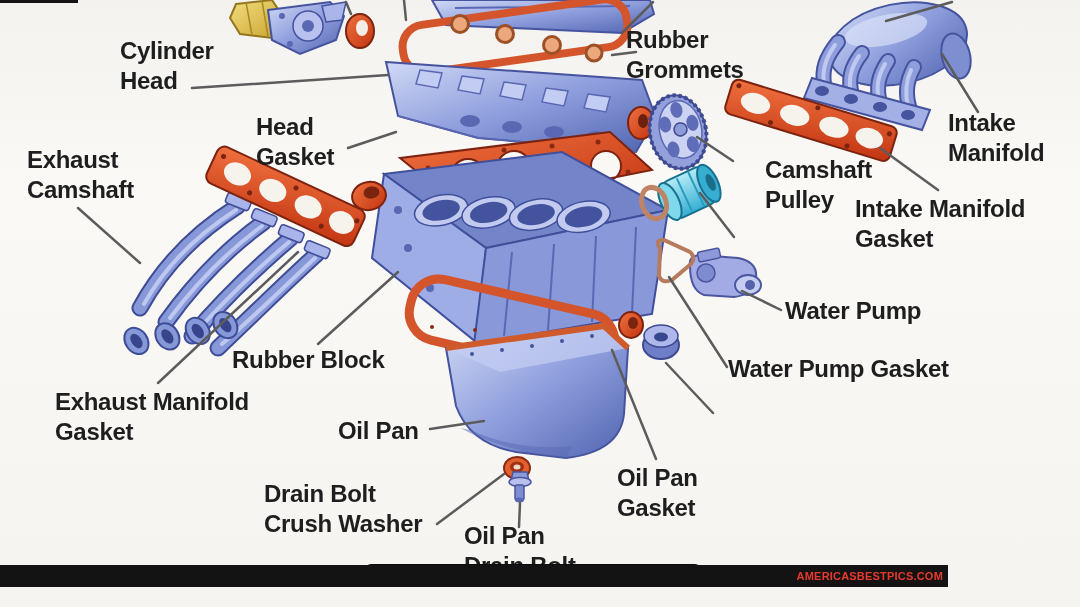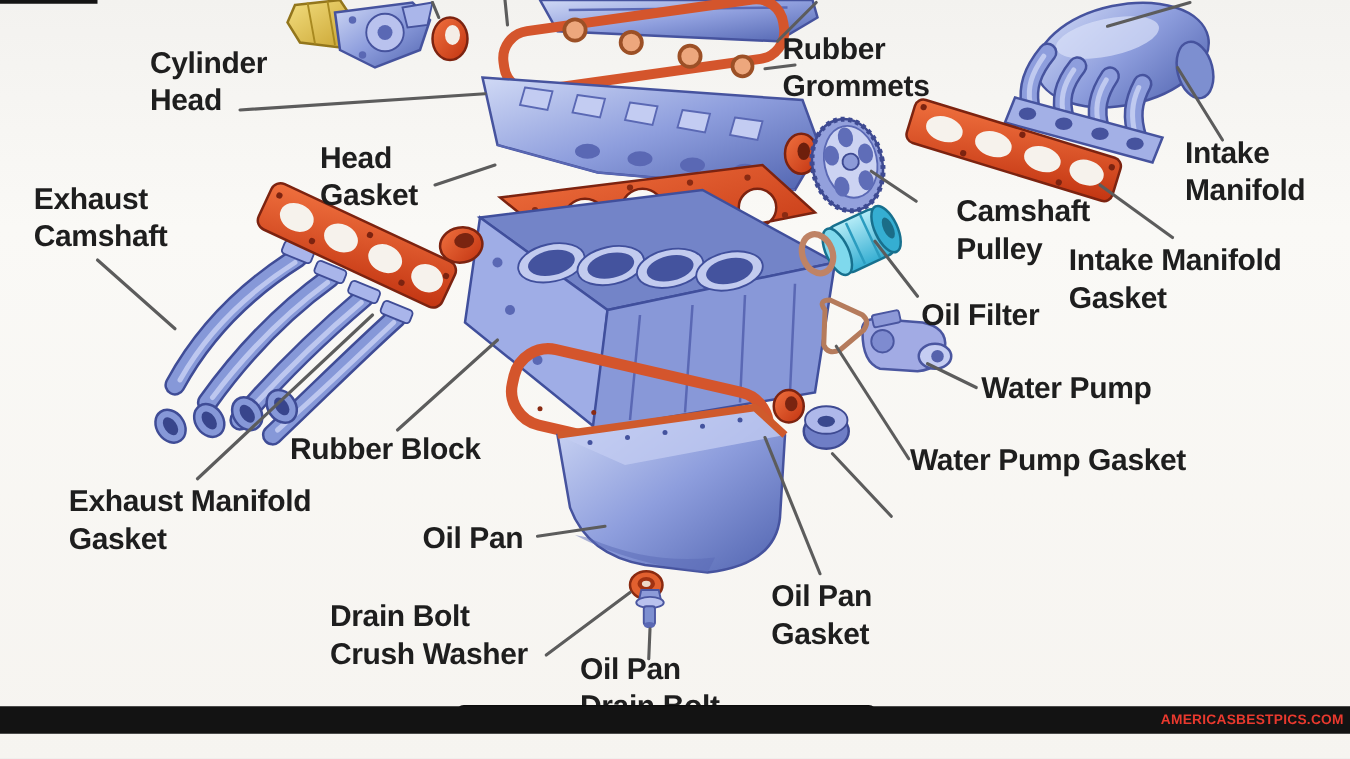--- a/index.html
+++ b/index.html
@@ -12,21 +12,21 @@
     position:absolute;
     font:700 24px/30px "Liberation Sans",sans-serif;
     color:#1e1e1e;
     letter-spacing:-0.3px;
     white-space:pre-line;
     z-index:4;
   }
   #diagram-svg{position:absolute;left:0;top:0;z-index:2;}
   .top-tick{position:absolute;left:0;top:0;width:78px;height:3px;background:#141414;z-index:6;}
   .black-line{position:absolute;left:365px;top:564px;width:336px;height:12px;border-radius:7px;background:#0c0c0c;z-index:6;}
-  .footer-bar{position:absolute;left:0;top:565px;width:1080px;height:22px;background:#131313;z-index:7;}
+  .footer-bar{position:absolute;left:0;top:565px;width:924px;height:22px;background:#131313;z-index:7;padding-left:24px;}
   .watermark{
     position:absolute;right:5px;top:4px;
     font:700 11px/14px "Liberation Sans",sans-serif;
     color:#e8392e;letter-spacing:0.2px;
   }
 </style>
 </head>
 <body>
 
 <div id="stage">
@@ -374,21 +374,20 @@
   <div class="lbl" style="left:27px;top:145px">Exhaust
 Camshaft</div>
   <div class="lbl" style="left:626px;top:25px">Rubber
 Grommets</div>
   <div class="lbl" style="left:765px;top:155px">Camshaft
 Pulley</div>
   <div class="lbl" style="left:948px;top:108px">Intake
 Manifold</div>
   <div class="lbl" style="left:855px;top:194px">Intake Manifold
 Gasket</div>
-  <div class="lbl" style="left:737px;top:238px">Oil Filter</div>
   <div class="lbl" style="left:728px;top:354px">Water Pump Gasket</div>
   <div class="lbl" style="left:785px;top:296px">Water Pump</div>
   <div class="lbl" style="left:232px;top:345px">Rubber Block</div>
   <div class="lbl" style="left:55px;top:387px">Exhaust Manifold
 Gasket</div>
   <div class="lbl" style="left:338px;top:416px">Oil Pan</div>
   <div class="lbl" style="left:617px;top:463px">Oil Pan
 Gasket</div>
   <div class="lbl" style="left:264px;top:479px">Drain Bolt
 Crush Washer</div>

